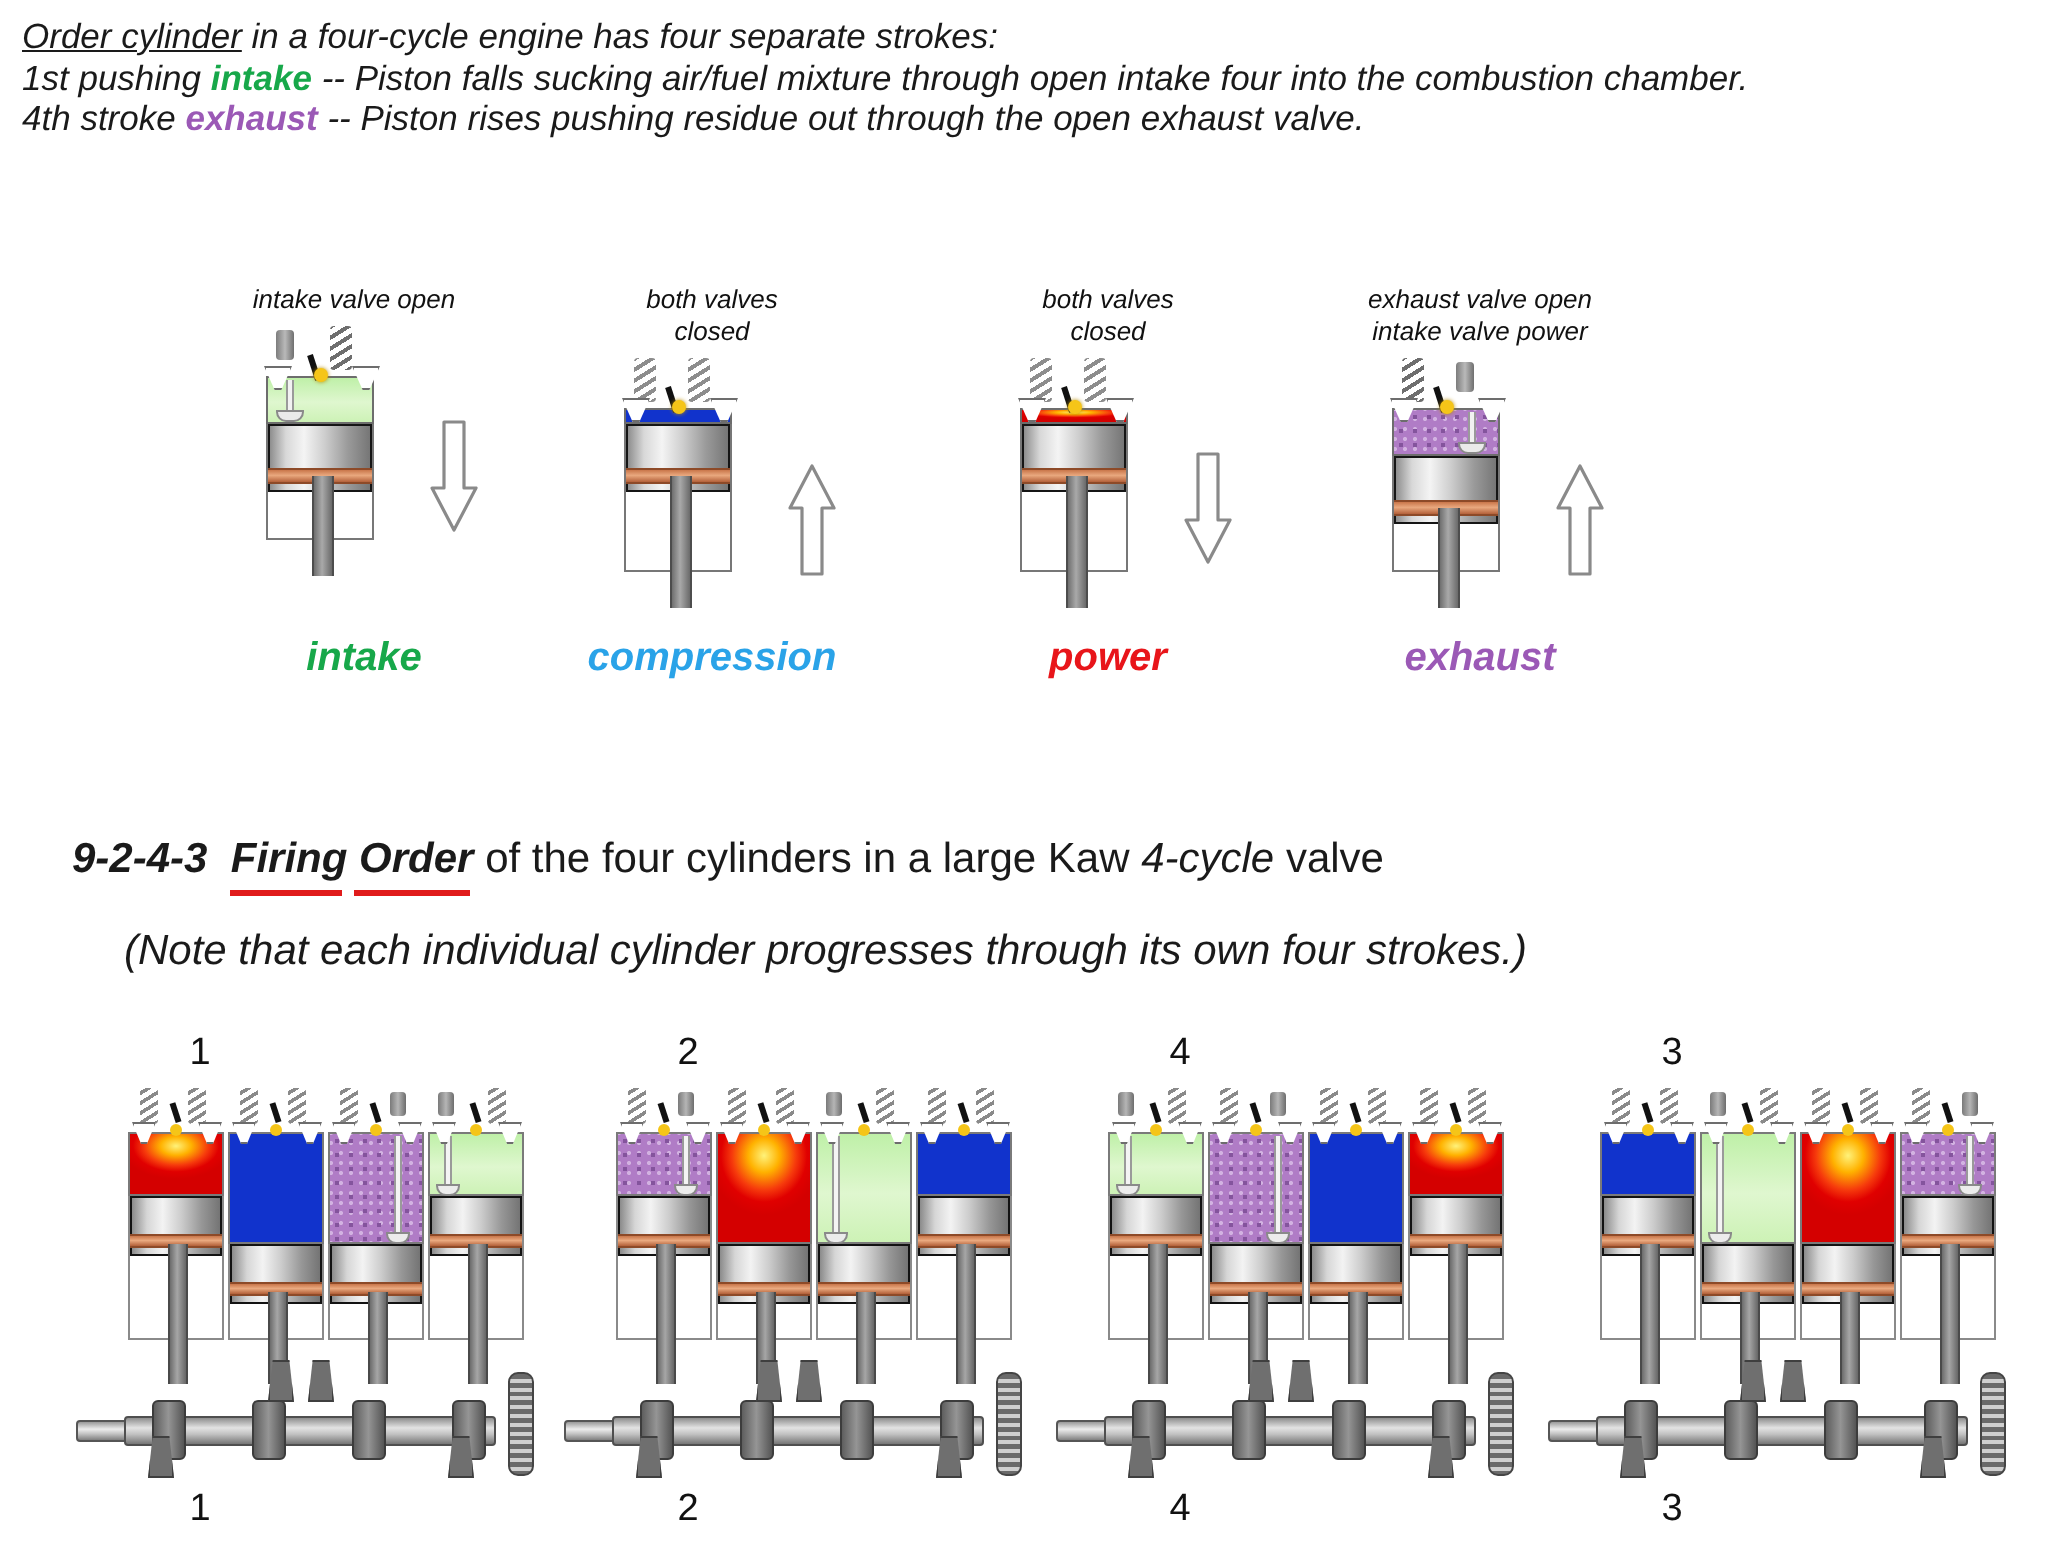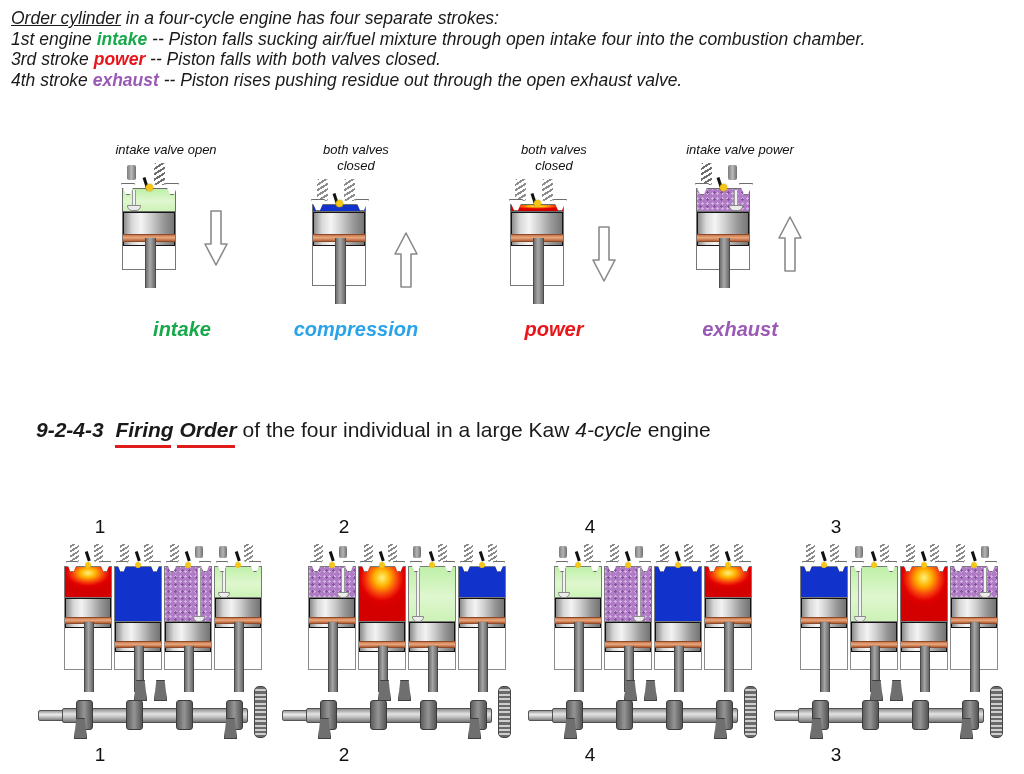--- a/index.html
+++ b/index.html
@@ -117,32 +117,29 @@
   .evhead{position:absolute;width:10px;height:3.5px;background:#ececec;border:1px solid #8a8a8a;border-radius:0 0 5px 5px;}
 </style>
 </head>
 <body>
 
 <div id="intro">
   <div class="line">
     <span class="u">Order cylinder</span><span> in a four-cycle engine has four separate strokes:</span>
   </div>
   <div class="line">
-    <span>1st engine  </span><span class="k-intake">intake</span><span> -- Piston falls sucking air/fuel mixture through open intake four into the combustion chamber.</span>
-  </div>
-  <div class="line">
-    <span>3rd stroke  </span><span class="k-power">power</span><span> -- Piston falls with both valves closed.</span>
+    <span>1st pushing  </span><span class="k-intake">intake</span><span> -- Piston falls sucking air/fuel mixture through open intake four into the combustion chamber.</span>
   </div>
   <div class="line">
     <span>4th stroke  </span><span class="k-exh">exhaust</span><span> -- Piston rises pushing residue out through the open exhaust valve.</span>
   </div>
 </div>
 
 <div id="stroke-row">
-    <div class="stroke-panel" style="left: 66px;">
+    <div class="stroke-panel" style="left: 77px;">
       <div class="cap">intake valve open</div>
       <div class="stroke-stage">
         <div class="cyl">
           <div class="bore" style="top:22px;height:82px;"></div>
           <div class="chamber fill-green" style="top:22px;height:24px;"></div>
           <div class="vstem" style="left:13.719999999999999px;top:24px;height:15px;"></div>
           <div class="vhead" style="left:8.919999999999998px;top:39px;"></div>
           <div class="piston" style="top:46px;height:34px;"></div>
           <div class="pin-ring" style="top:68px;"></div>
           <div class="rod" style="left:26.5px;top:72px;height:50px;"></div>
@@ -205,20 +202,21 @@
         </div>
         <div class="arrow" style="left:138px;top:44px;">
           <svg width="24" height="56" viewBox="0 0 24 56">
             <polygon points="12,55 23,34 17,34 17,1 7,1 7,34 1,34" fill="#ffffff" stroke="#8a8a8a" stroke-width="1.6" stroke-linejoin="round"></polygon>
           </svg>
         </div>
       </div>
     </div>
     <div class="stroke-label" style="left: 454px; color: rgb(232, 21, 26);">power</div>
     <div class="stroke-panel" style="left: 640px;">
+      <div class="cap">exhaust valve open</div>
       <div class="cap">intake valve power</div>
       <div class="stroke-stage">
         <div class="cyl">
           <div class="bore" style="top:22px;height:82px;"></div>
           <div class="chamber fill-purple" style="top:22px;height:24px;"></div>
           <div class="vstem" style="left:41.8px;top:24px;height:15px;"></div>
           <div class="vhead" style="left:37px;top:39px;"></div>
           <div class="piston" style="top:46px;height:34px;"></div>
           <div class="pin-ring" style="top:68px;"></div>
           <div class="rod" style="left:26.5px;top:72px;height:50px;"></div>
@@ -234,22 +232,23 @@
             <polygon points="12,1 23,22 17,22 17,55 7,55 7,22 1,22" fill="#ffffff" stroke="#8a8a8a" stroke-width="1.6" stroke-linejoin="round"></polygon>
           </svg>
         </div>
       </div>
     </div>
     <div class="stroke-label" style="left: 640px; color: rgb(155, 89, 182);">exhaust</div>
   </div>
 
 <div id="fo">
   <div class="l1">
-    <span class="fo-num">9-2-4-3</span><span>&nbsp;&nbsp;</span><span class="fo-bold"><span>Firing Order</span><span class="fo-ul" style="left:0;width:56px;"></span><span class="fo-ul" style="left:62px;width:58px;"></span></span><span> of the four individual in a large Kaw </span><span class="fo-ital">4-cycle</span><span> engine</span>
+    <span class="fo-num">9-2-4-3</span><span>&nbsp;&nbsp;</span><span class="fo-bold"><span>Firing Order</span><span class="fo-ul" style="left:0;width:56px;"></span><span class="fo-ul" style="left:62px;width:58px;"></span></span><span> of the four cylinders in a large Kaw </span><span class="fo-ital">4-cycle</span><span> valve</span>
   </div>
+  <div class="l2">(Note that each individual cylinder progresses through its own four strokes.)</div>
 </div>
 
 <div id="engine-row">
     <div class="engine" style="left: 36px;">
       <div class="eng-num top" style="left:44px;">1</div>
       <div class="eng-num bot" style="left:44px;">1</div>
       <div class="eng-stage">
         <div class="ecyl" style="left:28px;top:0;height:145px;">
           <div class="ebore" style="top:26px;height:104px;"></div>
           <div class="echam fill-red" style="top:26px;height:32px;"></div>

